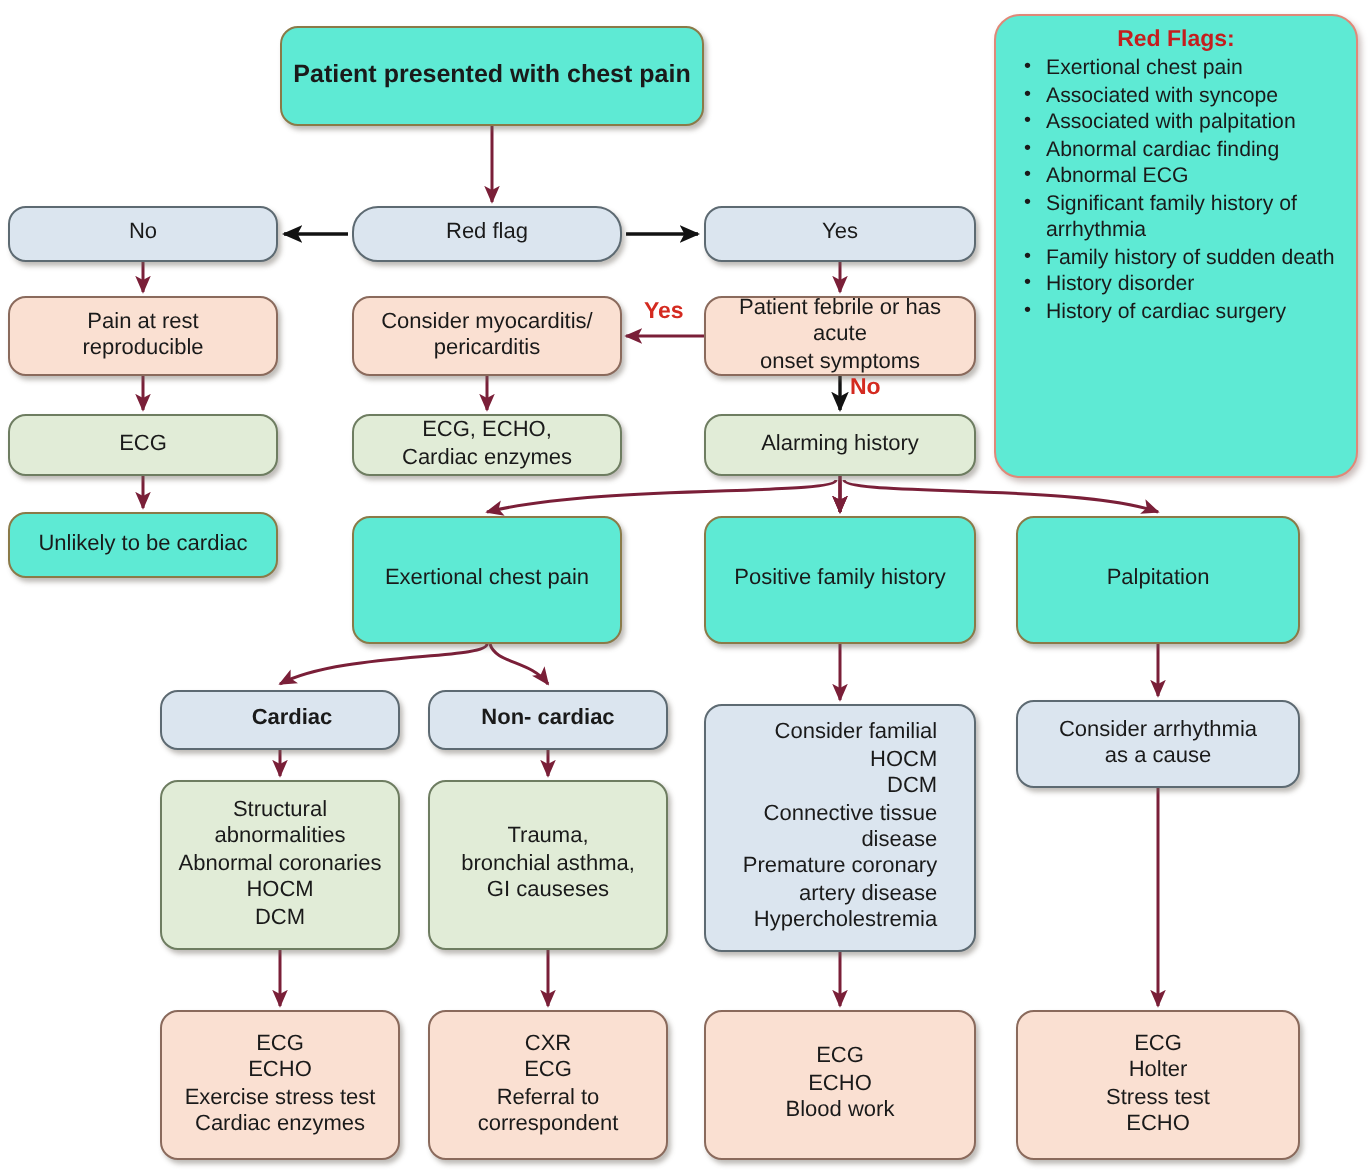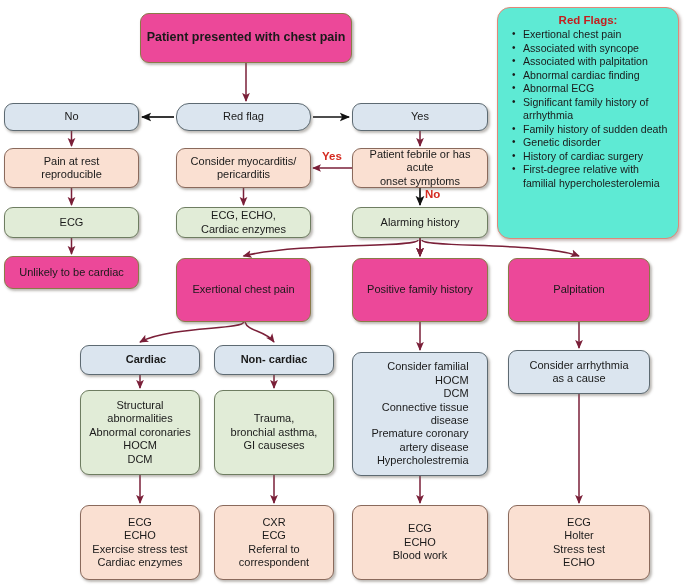--- a/index.html
+++ b/index.html
@@ -36,21 +36,21 @@
     text-align: center;
     color: #1a1a1a;
     line-height: 1.22;
     box-shadow: 1.5px 2px 2.5px rgba(110,105,95,0.45);
     padding: 2px 4px;
     white-space: pre-line;
   }
   .c-blue   { background: #dbe5ef; border-color: #5d6a72; }
   .c-peach  { background: #fae0d2; border-color: #8a6a5c; }
   .c-green  { background: #e1ecd7; border-color: #6e7d61; }
-  .c-cream  { background: #ec4899; border-color: #8a7a48; }
+  .c-cream  { background: #5eead4; border-color: #8a7a48; }
   .fs11  { font-size: 11px; }
   .fs11b { font-size: 11px; font-weight: bold; }
   .fs12b { font-size: 12.5px; font-weight: bold; }
   .edge-label {
     position: absolute;
     font-size: 11.5px;
     font-weight: bold;
     color: #d42a20;
     white-space: nowrap;
   }
@@ -143,23 +143,22 @@
   <div id="red-flags">
     <div class="rf-title">Red Flags:</div>
     <ul>
       <li>Exertional chest pain</li>
       <li>Associated with syncope</li>
       <li>Associated with palpitation</li>
       <li>Abnormal cardiac finding</li>
       <li>Abnormal ECG</li>
       <li>Significant family history of arrhythmia</li>
       <li>Family history of sudden death</li>
-      <li>Genetic disorder</li>
+      <li>History disorder</li>
       <li>History of cardiac surgery</li>
-      <li>First-degree relative with familial hypercholesterolemia</li>
     </ul>
   </div>
 
   <div id="nodes-layer">
       <div class="node-box c-cream fs12b" style="left: 140px; top: 13px; width: 212px; height: 50px;">Patient presented with chest pain</div>
       <div class="node-box c-blue fs11" style="left: 4px; top: 103px; width: 135px; height: 28px;">No</div>
       <div class="node-box c-blue fs11" style="left: 176px; top: 103px; width: 135px; height: 28px; border-radius: 13px;">Red flag</div>
       <div class="node-box c-blue fs11" style="left: 352px; top: 103px; width: 136px; height: 28px;">Yes</div>
       <div class="node-box c-peach fs11" style="left: 4px; top: 148px; width: 135px; height: 40px;">Pain at rest
 reproducible</div>

